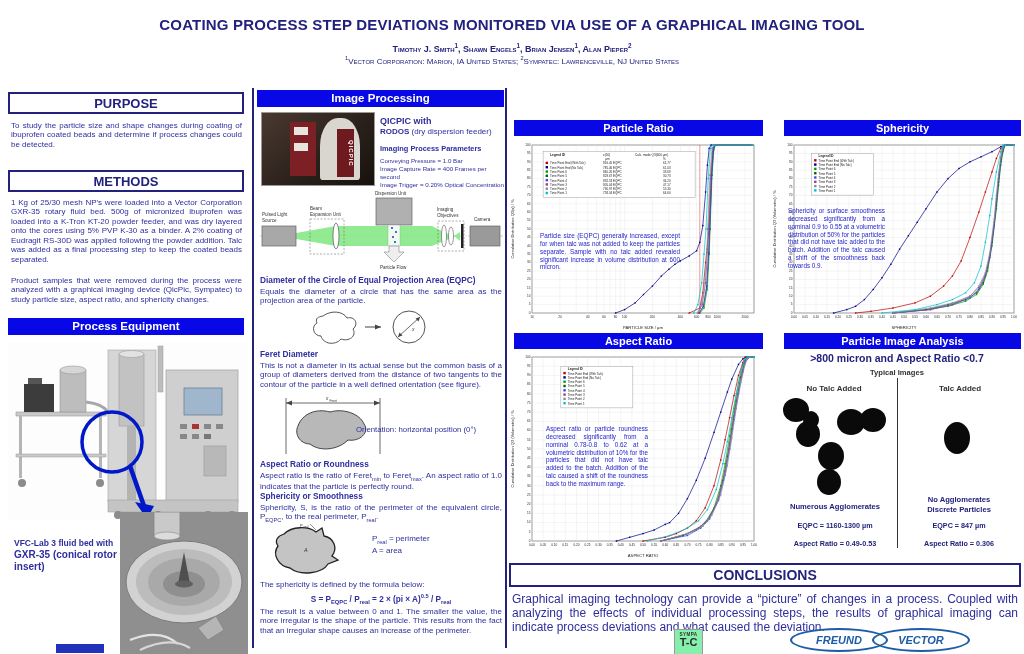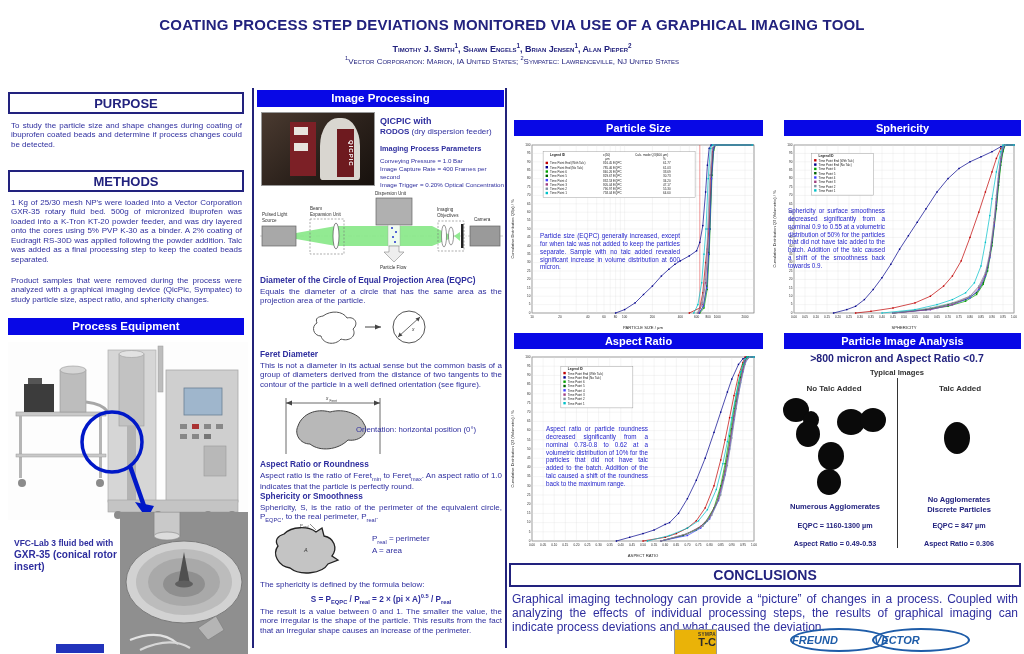--- a/index.html
+++ b/index.html
@@ -23,23 +23,23 @@
   .chart-note{position:absolute;color:#2424CC;font-size:6.3px;line-height:1.25;text-align:justify;}
   .qicpic-photo{position:absolute;background:linear-gradient(140deg,#4a3a30 0%,#2b211b 55%,#17110d 100%);
     overflow:hidden;border:1px solid #999;}
   .qp-tower{position:absolute;right:14px;top:5px;width:40px;height:62px;background:#d9d6d0;
     border-radius:45% 45% 6% 6%;}
   .qp-panel{position:absolute;left:28px;top:9px;width:26px;height:54px;background:#7c2026;}
   .qp-strip{position:absolute;background:#e8e4de;}
   .qp-spine{position:absolute;right:20px;top:16px;width:17px;height:48px;background:#6e1a1f;
     color:#fff;font-size:6px;font-weight:bold;writing-mode:vertical-rl;text-align:center;letter-spacing:1px;}
   .pia-cap{position:absolute;color:#22227E;font-weight:bold;text-align:center;}
-  .logo-sym{position:absolute;border:1px solid #999;background:#eab308;text-align:right;color:#333;padding-left:14px;}
+  .logo-sym{position:absolute;border:1px solid #999;background:#86efac;text-align:center;color:#333;}
   .fv-oval{position:absolute;border:2.5px solid #1E5CA8;border-radius:50%;
-    color:#1E5CA8;font-weight:bold;font-style:italic;background:transparent;}
+    color:#1E5CA8;font-weight:bold;font-style:italic;text-align:center;background:transparent;}
   sub{font-size:70%;} sup{font-size:70%;}
 </style>
 </head>
 <body>
 
 <div class="poster">
 
   <div class="title">COATING PROCESS STEP DEVIATIONS MONITORED VIA USE OF A GRAPHICAL IMAGING TOOL</div>
   <div class="authors">Timothy J. Smith<sup>1</sup>, Shawn Engels<sup>1</sup>, Brian Jensen<sup>1</sup>, Alan Pieper<sup>2</sup></div>
   <div class="affils"><sup>1</sup>Vector Corporation: Marion, IA United States; <sup>2</sup>Sympatec: Lawrenceville, NJ United States</div>
@@ -215,21 +215,21 @@
   <div class="body-text" style="left:372px;top:534px;width:130px;font-size:8px;line-height:1.35">
     <div>P<sub>real</sub> = perimeter</div>
     <div>A = area</div>
   </div>
 
   <div class="body-text" style="left:260px;top:580px;width:242px;font-size:8px">The sphericity is defined by the formula below:</div>
   <div class="body-text b" style="left:258px;top:593px;width:246px;font-size:8.2px;text-align:center">S = P<sub>EQPC</sub> / P<sub>real</sub> = 2 × (pi × A)<sup>0.5</sup> / P<sub>real</sub></div>
   <div class="body-text just" style="left:260px;top:607px;width:242px;font-size:8px">The result is a value between 0 and 1. The smaller the value, the more irregular is the shape of the particle. This results from the fact that an irregular shape causes an increase of the perimeter.</div>
 
 
-  <div class="blue-bar" style="left:514px;top:120px;width:249px;height:16px;font-size:11px;line-height:16px">Particle Size</div>
+  <div class="blue-bar" style="left:514px;top:120px;width:249px;height:16px;font-size:11px;line-height:16px">Particle Ratio</div>
   <div class="blue-bar" style="left:784px;top:120px;width:237px;height:16px;font-size:11px;line-height:16px">Sphericity</div>
 
   <svg class="abs" style="left:509px;top:140px" width="252" height="190" viewBox="0 0 252 190">
       <rect x="23" y="5" width="222" height="168" fill="#ffffff" stroke="#555" stroke-width="0.6"></rect>
       <line x1="23.0" y1="5" x2="23.0" y2="173" stroke="#d8d8d8" stroke-width="0.3"></line>
       <line x1="50.9" y1="5" x2="50.9" y2="173" stroke="#d8d8d8" stroke-width="0.3"></line>
       <line x1="67.2" y1="5" x2="67.2" y2="173" stroke="#d8d8d8" stroke-width="0.3"></line>
       <line x1="78.7" y1="5" x2="78.7" y2="173" stroke="#d8d8d8" stroke-width="0.3"></line>
       <line x1="87.7" y1="5" x2="87.7" y2="173" stroke="#d8d8d8" stroke-width="0.3"></line>
       <line x1="95.0" y1="5" x2="95.0" y2="173" stroke="#d8d8d8" stroke-width="0.3"></line>

